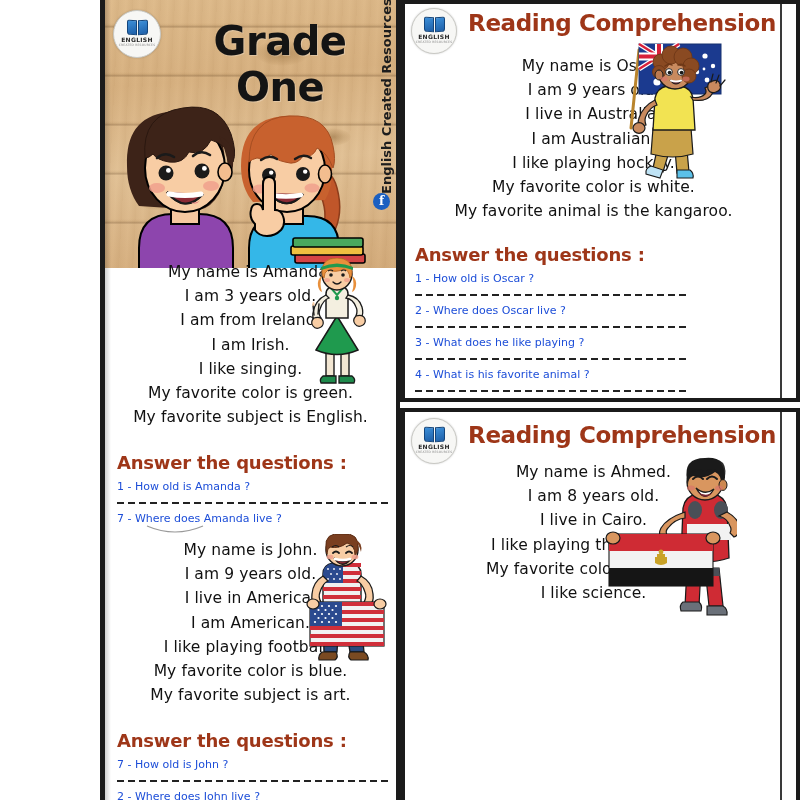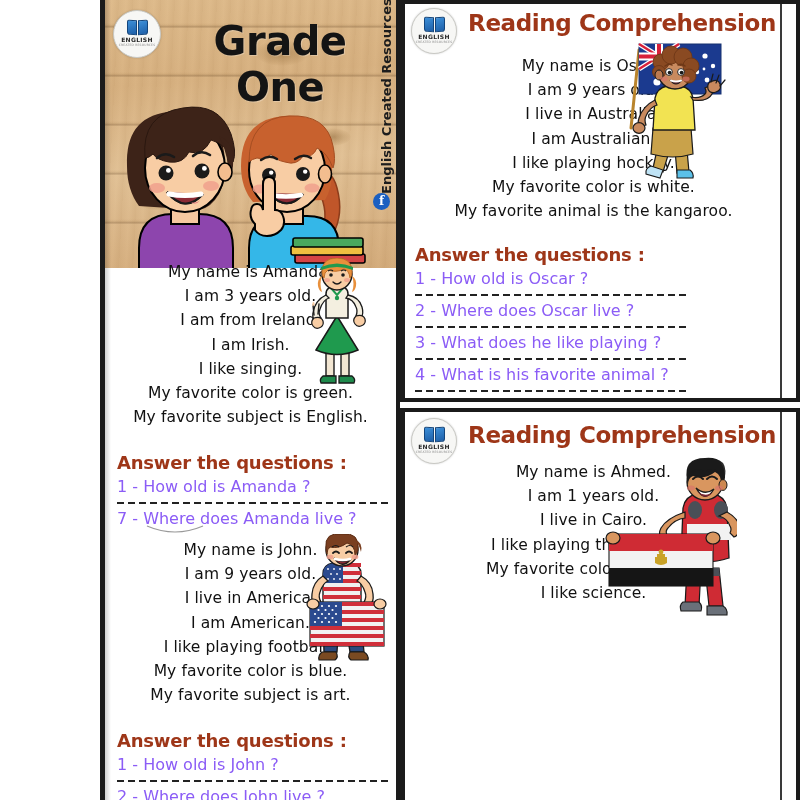--- a/index.html
+++ b/index.html
@@ -198,22 +198,22 @@
     font-family: "DejaVu Sans", sans-serif;
     font-weight: bold;
     font-size: 18px;
     letter-spacing: -0.2px;
   }
   .qblock {
     position: absolute;
   }
   .qline {
     font-family: "DejaVu Sans", sans-serif;
-    font-size: 16px;
-    color: #8b5cf6;
+    font-size: 11px;
+    color: #1d4ed8;
     line-height: 17px;
     white-space: nowrap;
   }
   .dashrule {
     height: 12px;
     margin-top: 1px;
     margin-bottom: 2px;
     background-image: linear-gradient(to right, #222 0 7px, rgba(0,0,0,0) 7px 11px);
     background-size: 11px 1.6px;
     background-repeat: repeat-x;
@@ -499,21 +499,21 @@
           <path d="M45 19 q3-3 6 0" fill="none" stroke="#1a1a1a" stroke-width="1.8" stroke-linecap="round"></path>
           <ellipse cx="29" cy="23" rx="3.4" ry="2.2" fill="#f0a08d" opacity="0.85"></ellipse>
           <ellipse cx="54" cy="23" rx="3.4" ry="2.2" fill="#f0a08d" opacity="0.85"></ellipse>
           <path d="M33 24 q8 12 17 1 q-9 5-17-1z" fill="#8c2a35" stroke="#1a1a1a" stroke-width="1.3"></path>
           <path d="M34 25 q8 2 15 0" fill="none" stroke="#ffffff" stroke-width="2.6" stroke-linecap="round"></path>
         </svg>
       </div>
 
       <div class="qhead" style="left: 12px; top: 730px; color: rgb(158, 54, 24);">Answer the questions :</div>
       <div class="qblock" style="left:12px; top:756px; width:272px;">
-        <div class="qline">1 -  How old is John ?</div>
+        <div class="qline">7 -  How old is John ?</div>
         <div class="dashrule"></div>
         <div class="qline">2 - Where does John live ?</div>
       </div>
 
     </div>
   </div>
 
   <div class="panel" id="panel-oscar">
     <div class="sheet">
 
@@ -633,21 +633,21 @@
         <div class="logo-word">ENGLISH</div>
         <div class="logo-sub">CREATED RESOURCES</div>
       </div>
 
       <div style="position:absolute; left:52px; top:10px; width:330px; text-align:center;
                   font-family:'DejaVu Sans',sans-serif; font-weight:bold; font-size:23px;
                   letter-spacing:-0.4px; color:#9e3618;">Reading Comprehension</div>
 
       <div class="story" style="top:48px; left:0; right:14px;">
         <div class="line">My name is Ahmed.</div>
-        <div class="line">I am 1 years old.</div>
+        <div class="line">I am 8 years old.</div>
         <div class="line">I live in Cairo.</div>
         <div class="line">I like playing the recorder.</div>
         <div class="line">My favorite color is orange.</div>
         <div class="line">I like science.</div>
       </div>
 
       <div class="fig" style="left:196px; top:38px; width:136px; height:180px;">
         <svg width="136" height="180" viewBox="0 0 136 180" xmlns="http://www.w3.org/2000/svg">
 
           <path d="M86 118 h14 l-2 38 h-14z" fill="#cf2b34" stroke="#1a1a1a" stroke-width="1.2"></path>

